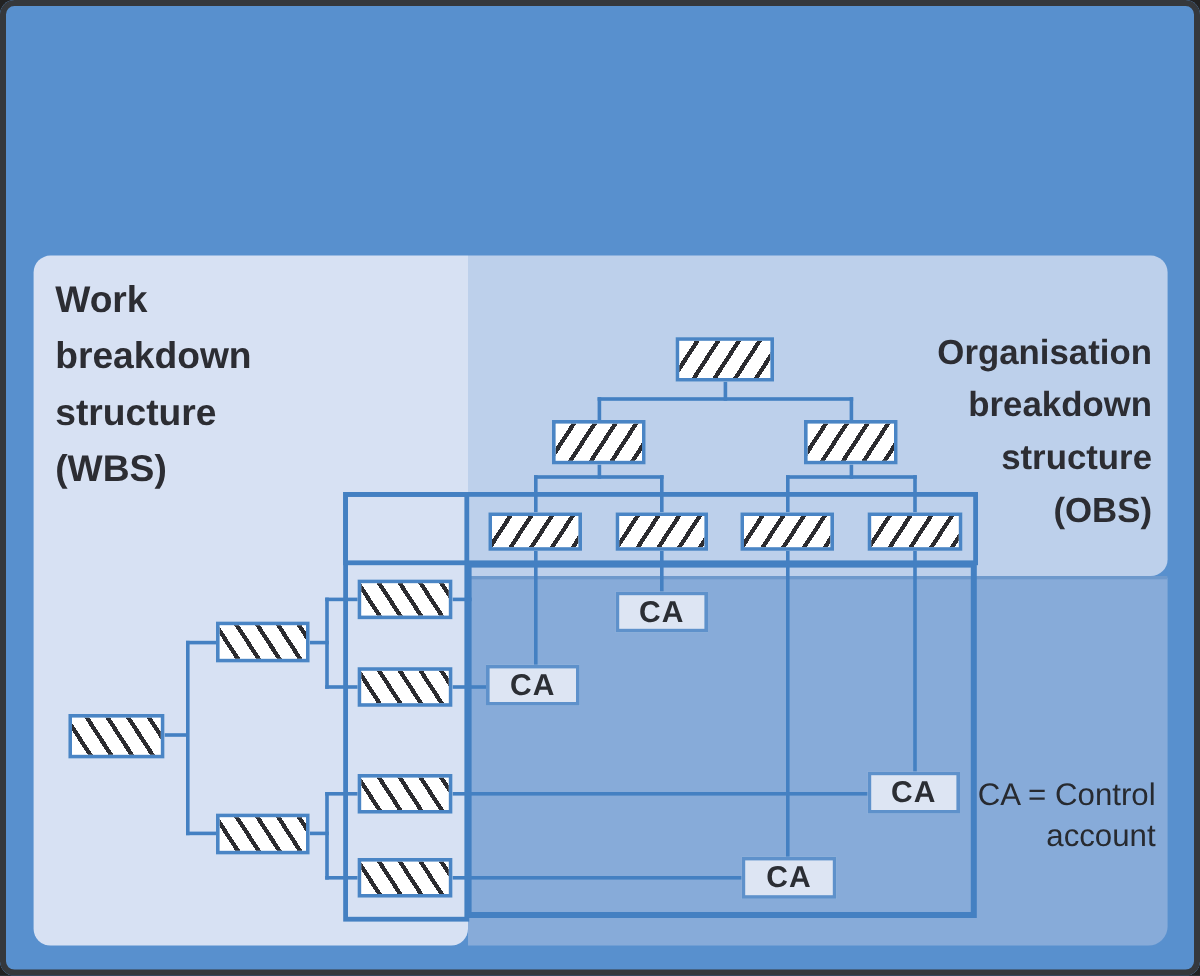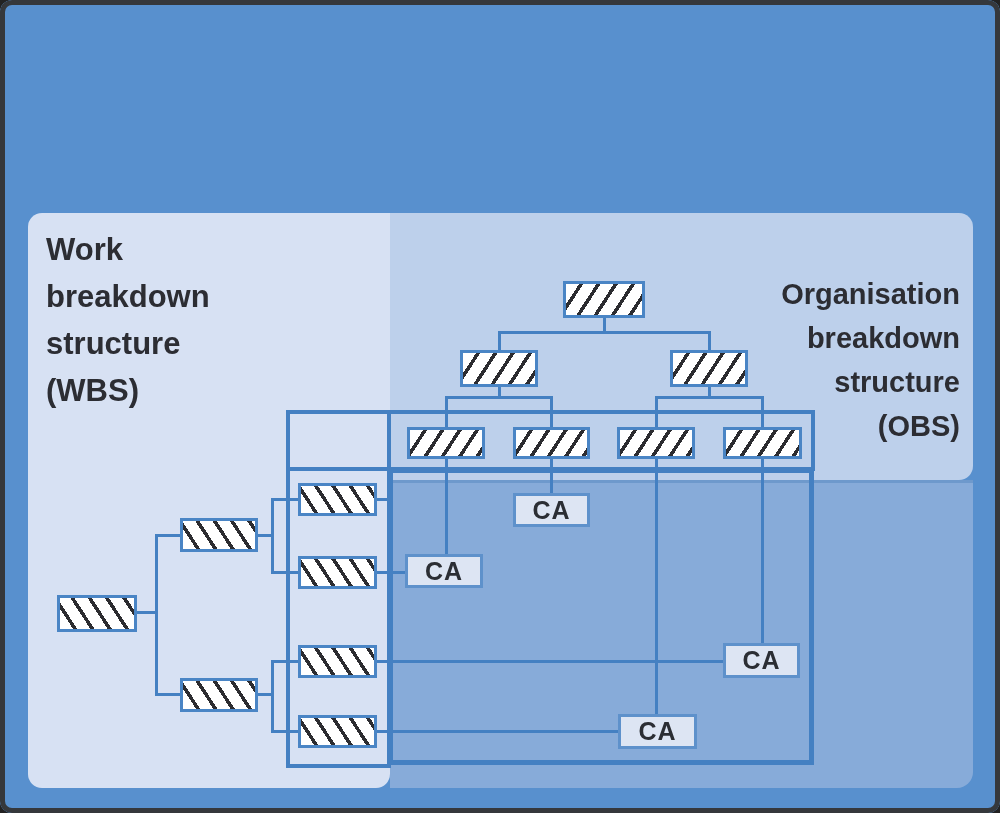--- a/index.html
+++ b/index.html
@@ -103,15 +103,17 @@
   <div class="ca-box" style="left:618px;top:714px;width:79px;height:35px">CA</div>
 
   <div class="txt wbs-title">Work
 breakdown
 structure
 (WBS)</div>
   <div class="txt obs-title">Organisation
 breakdown
 structure
 (OBS)</div>
+  <div class="txt legend">CA = Control
+account</div>
 
   <div class="frame"></div>
 </div>
 
 </body></html>

